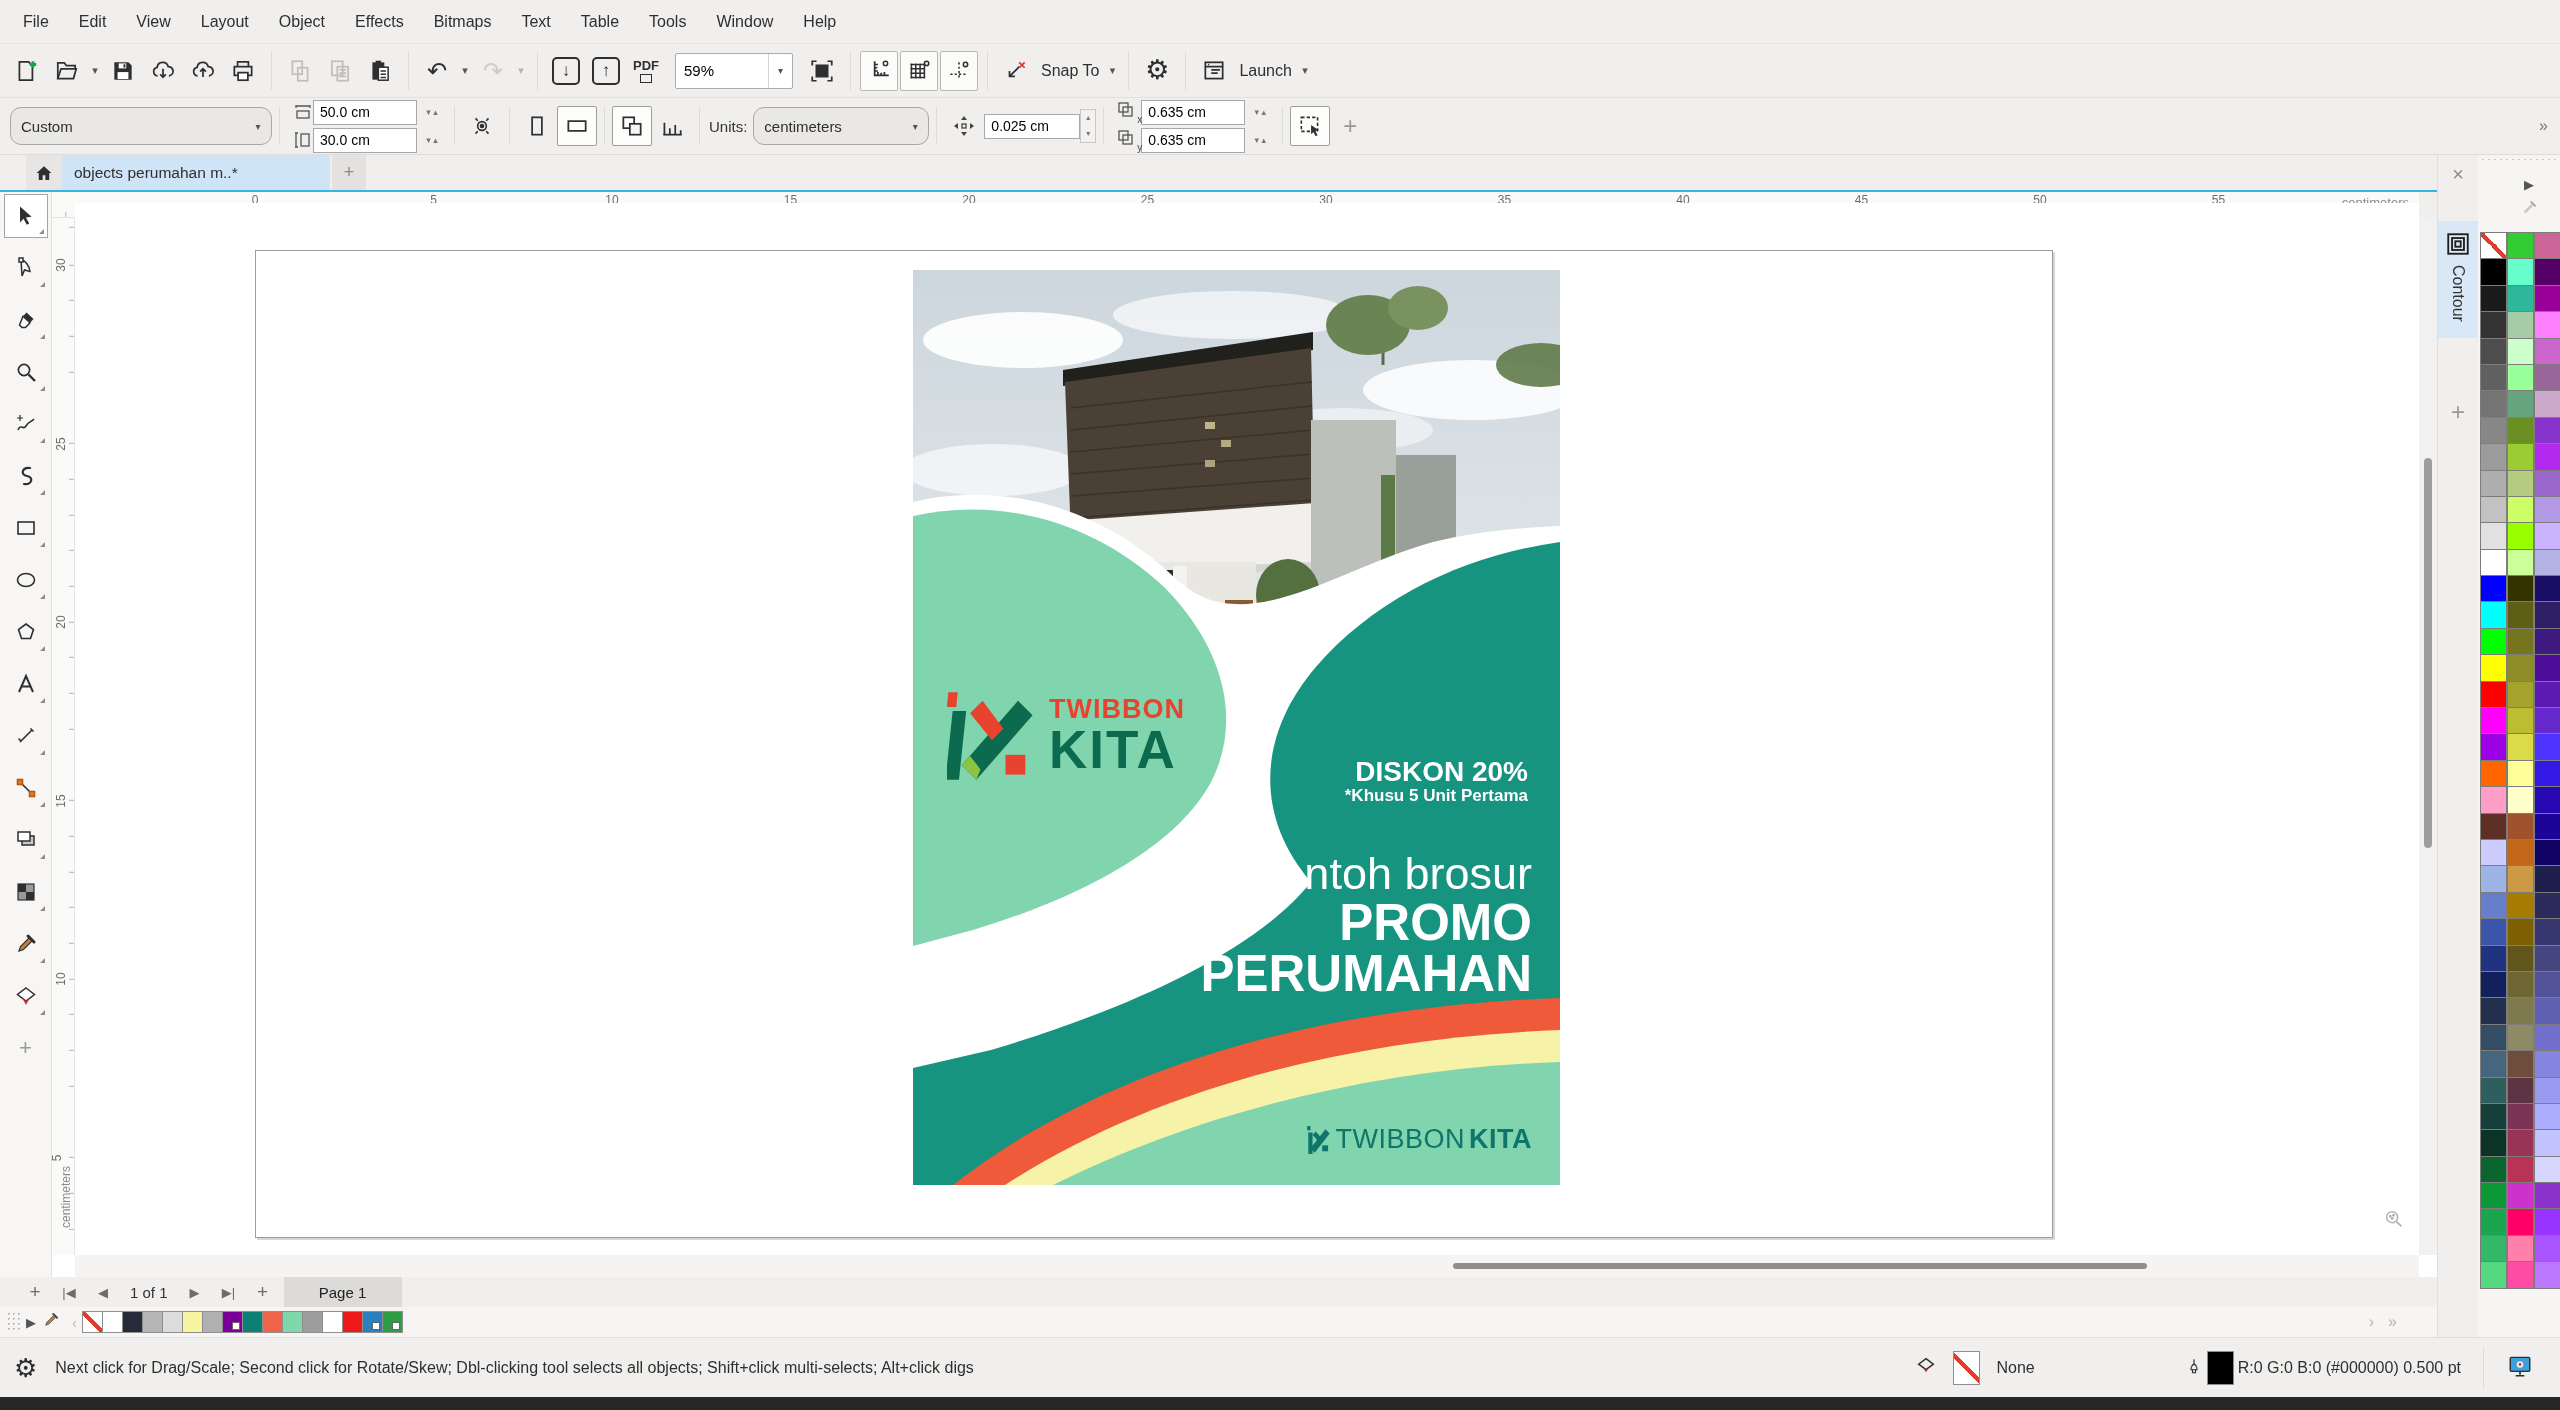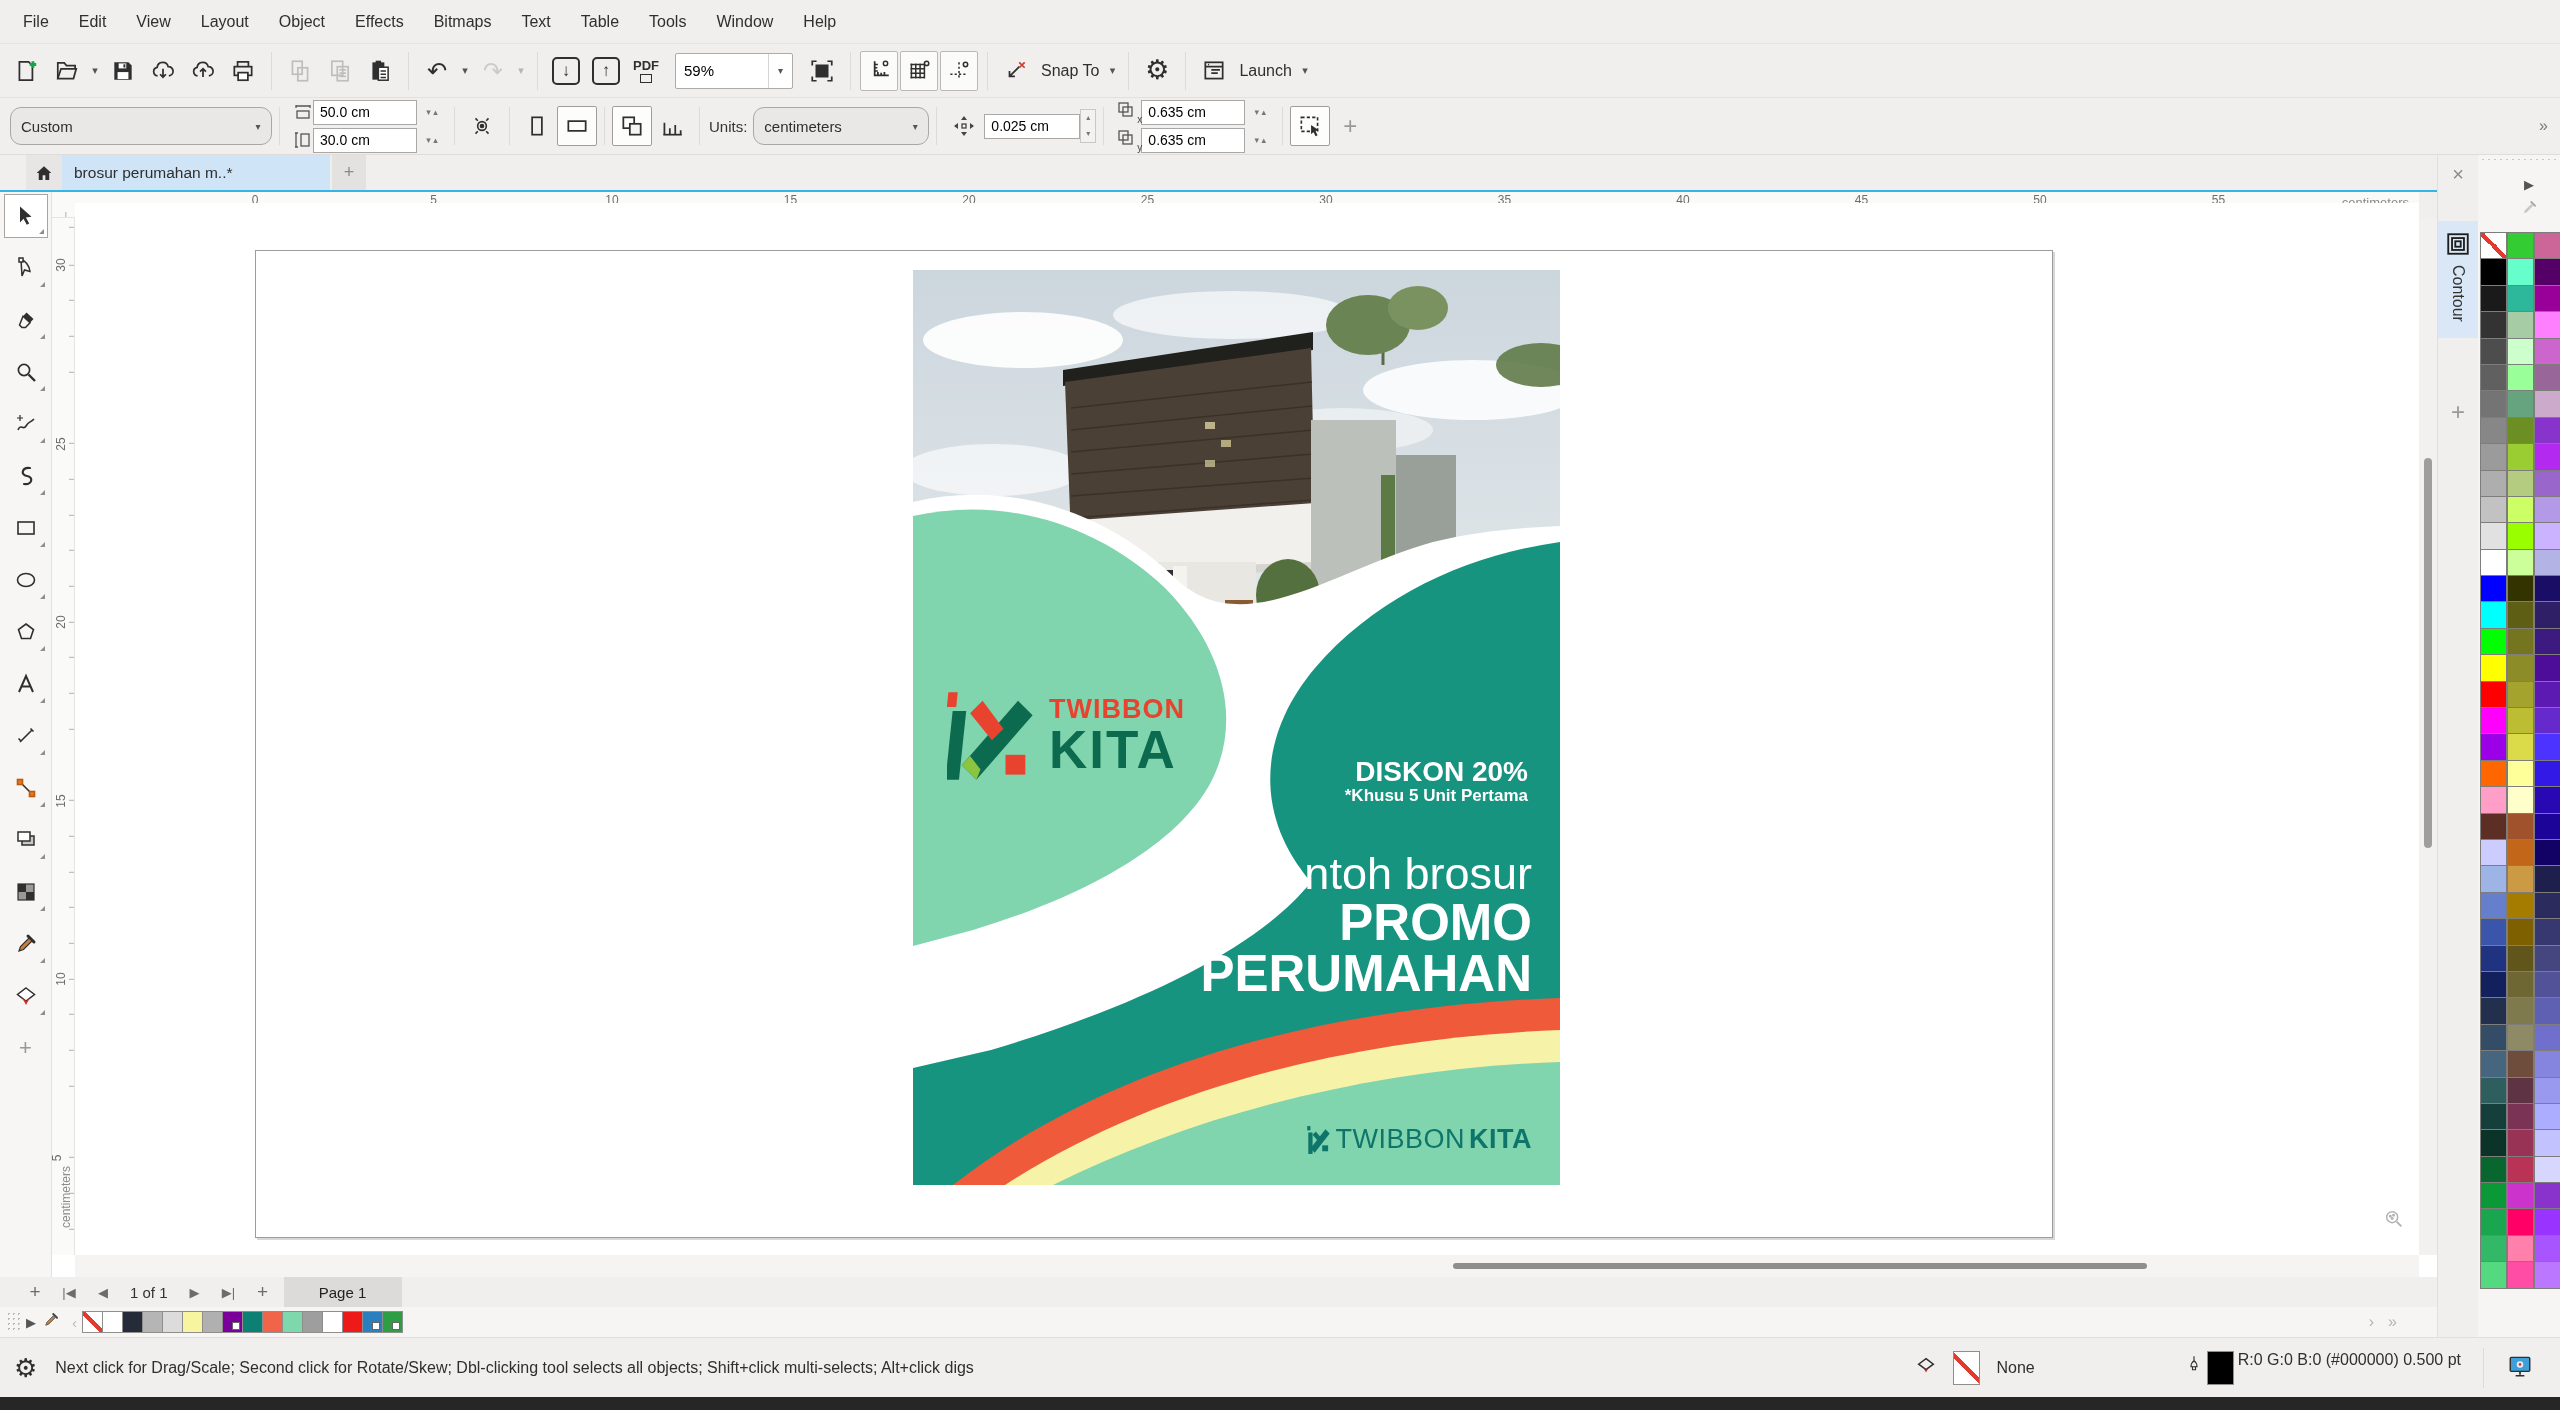--- a/index.html
+++ b/index.html
@@ -437,21 +437,21 @@
     <span class="ovflow">»</span>
   </div>
 
   <div class="tabbar">
     <span class="homebtn">
       <svg width="22" height="22" viewBox="0 0 24 24">
           <path fill="#2f2f2f" d="M4 12l8-7.5L20 12h-2.3v7.5h-4.2v-5h-3v5H6.3V12z"></path>
         </svg>
       </span>
     <span class="doctab">
-      <span>brosur perumahan m..*</span>
+      <span>objects perumahan m..*</span>
       </span>
     <span class="newtab">+</span>
   </div>
 
   <div class="toolbox">
     <span class="tool selected fly">
       <svg width="24" height="24" viewBox="0 0 24 24">
           <path fill="#2f2f2f" d="M6 2.5l11.5 10.2-5.6.7 3.3 6-2.4 1.3-3.3-6L6 18.6z"></path>
         </svg>
       </span>
@@ -921,21 +921,21 @@
     <span class="fillgrp">
       <span>
         <svg width="22" height="24" viewBox="0 0 24 24">
             <path d="M12 4l8 6-8 6-8-6z" fill="none" stroke="#2f2f2f" stroke-width="1.6"></path>
             <path d="M9 14l3 2.5 3-2.5-3 5z" fill="#d4302a"></path>
           </svg></span>
       <span class="chip none"></span>
       <span>None</span>
     </span>
     <span style="width:150px;"></span>
-    <span style="display:flex;align-items:flex-start;gap:4px;">
+    <span style="display:flex;align-items:center;gap:4px;">
       <span>
         <svg width="18" height="24" viewBox="0 0 24 24" fill="none" stroke="#2f2f2f" stroke-width="1.5">
             <path d="M12 3v6M12 9c-3 2-4 5-4 8h8c0-3-1-6-4-8z"></path>
             <path d="M10 17v4h4v-4"></path>
           </svg></span>
       <span class="chip black"></span>
       <span>R:0 G:0 B:0 (#000000)  0.500 pt</span>
     </span>
     <span class="sbsep"></span>
     <span style="margin-right:26px;">

